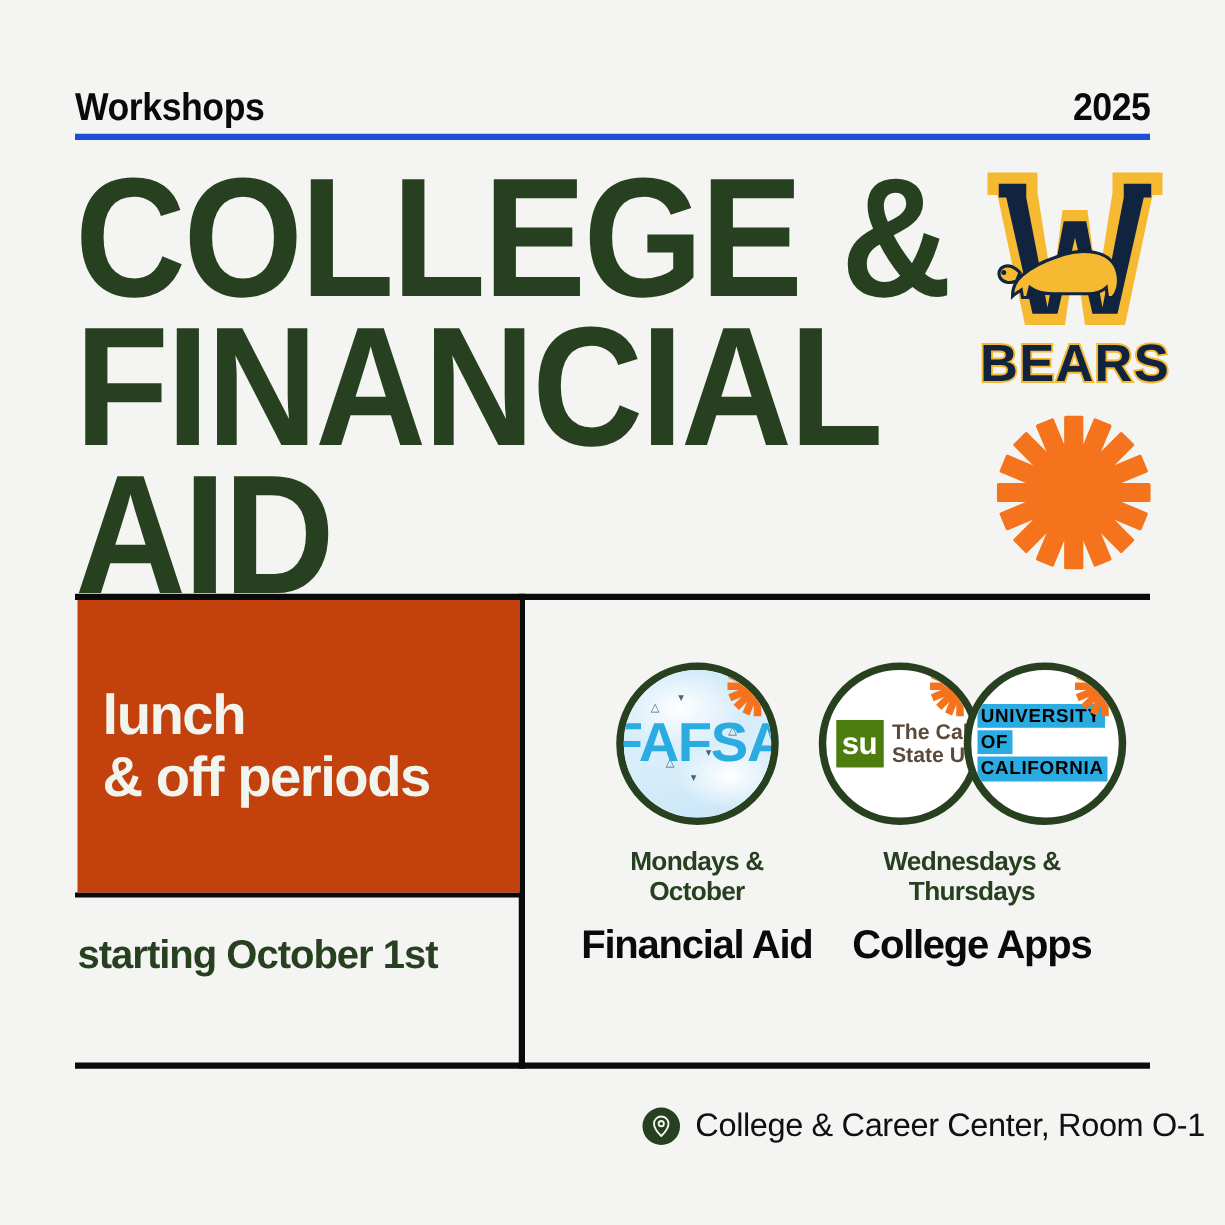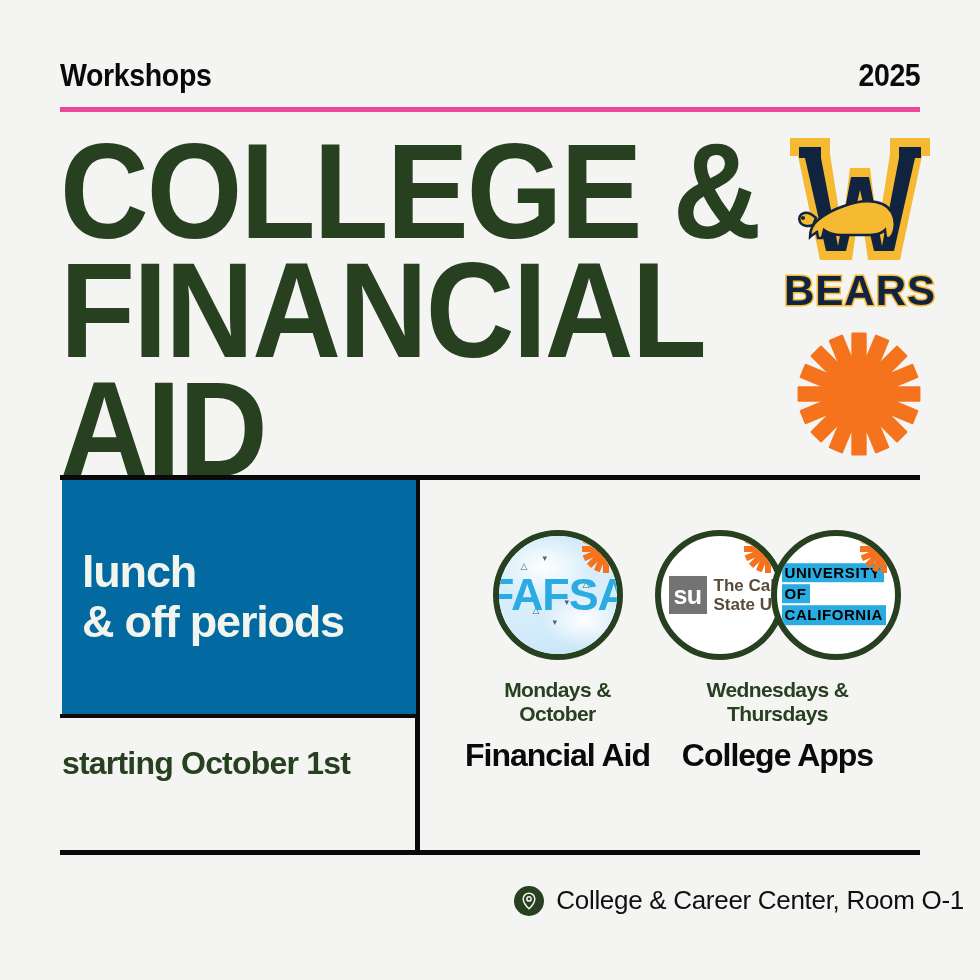--- a/index.html
+++ b/index.html
@@ -20,22 +20,23 @@
   }
 
   
   .header-row {
     position: absolute;
     left: 60px;
     top: 60px;
     width: 860px;
     height: 52px;
     display: flex;
+    align-items: flex-end;
     justify-content: space-between;
-    border-bottom: 5px solid #ec4899;
+    border-bottom: 5px solid #1d4ed8;
     padding-bottom: 6px;
   }
   .header-kicker, .header-year {
     font-family: "Liberation Sans Narrow", "Liberation Sans", sans-serif;
     font-weight: 700;
     font-size: 31px;
     letter-spacing: -0.4px;
     color: #0a0a0a;
     line-height: 1;
     transform: scaleX(0.92);
@@ -121,21 +122,21 @@
     left: 60px; top: 714px;
     width: 356px; height: 4px;
     background: #0a0a0a;
   }
 
   
   .green-panel {
     position: absolute;
     left: 62px; top: 480px;
     width: 354px; height: 234px;
-    background: #0369a1;
+    background: #c2410c;
     display: flex;
     flex-direction: column;
     justify-content: center;
     padding-left: 20px;
   }
   .panel-line {
     color: #f2f5ee;
     font-family: "Liberation Sans", sans-serif;
     font-weight: 700;
     font-size: 45px;
@@ -227,21 +228,21 @@
     position: absolute;
     left: 8px; top: 50%;
     transform: translateY(-50%);
     display: flex;
     align-items: center;
     gap: 7px;
     width: 190px;
   }
   .csu-mark {
     width: 38px; height: 38px;
-    background: #737373;
+    background: #4d7c0f;
     color: #ffffff;
     font-family: "Liberation Sans", sans-serif;
     font-weight: 700;
     font-size: 25px;
     line-height: 38px;
     text-align: center;
     flex: 0 0 auto;
     letter-spacing: -0.5px;
   }
   .csu-text {

